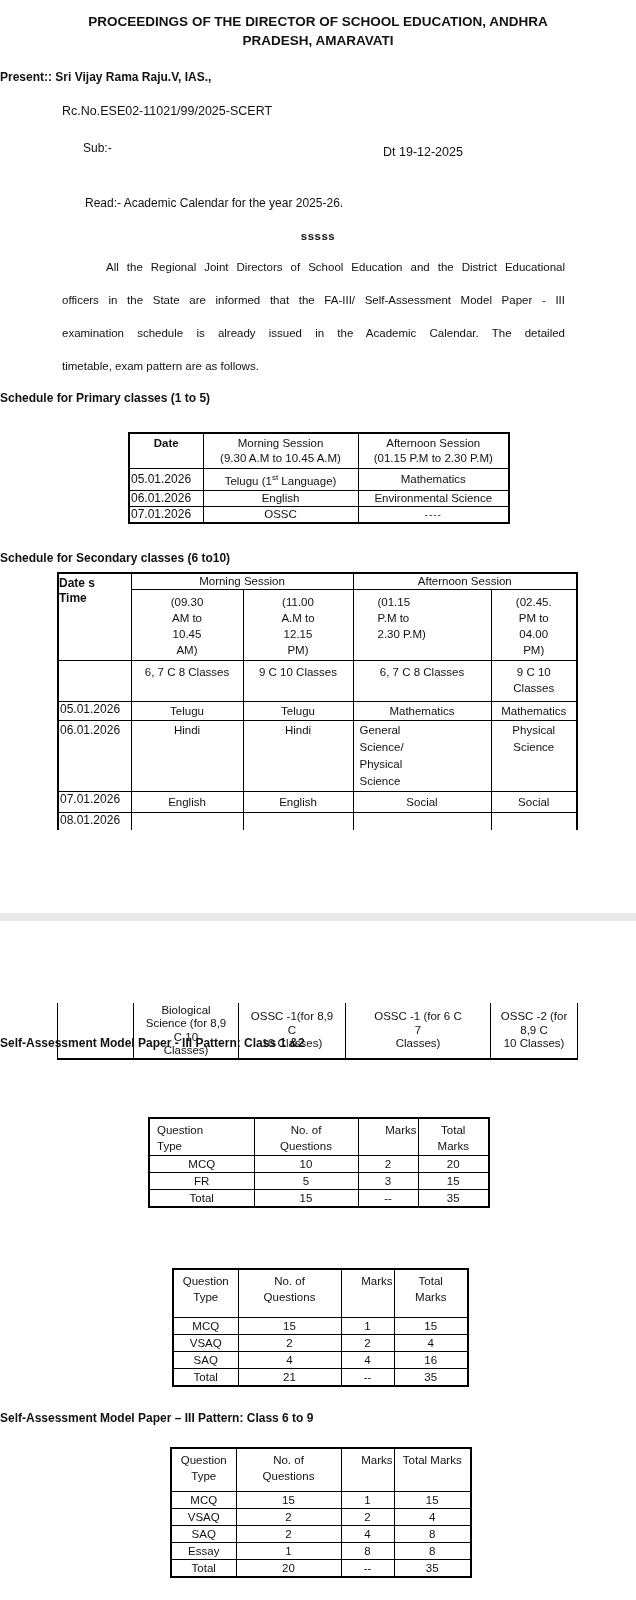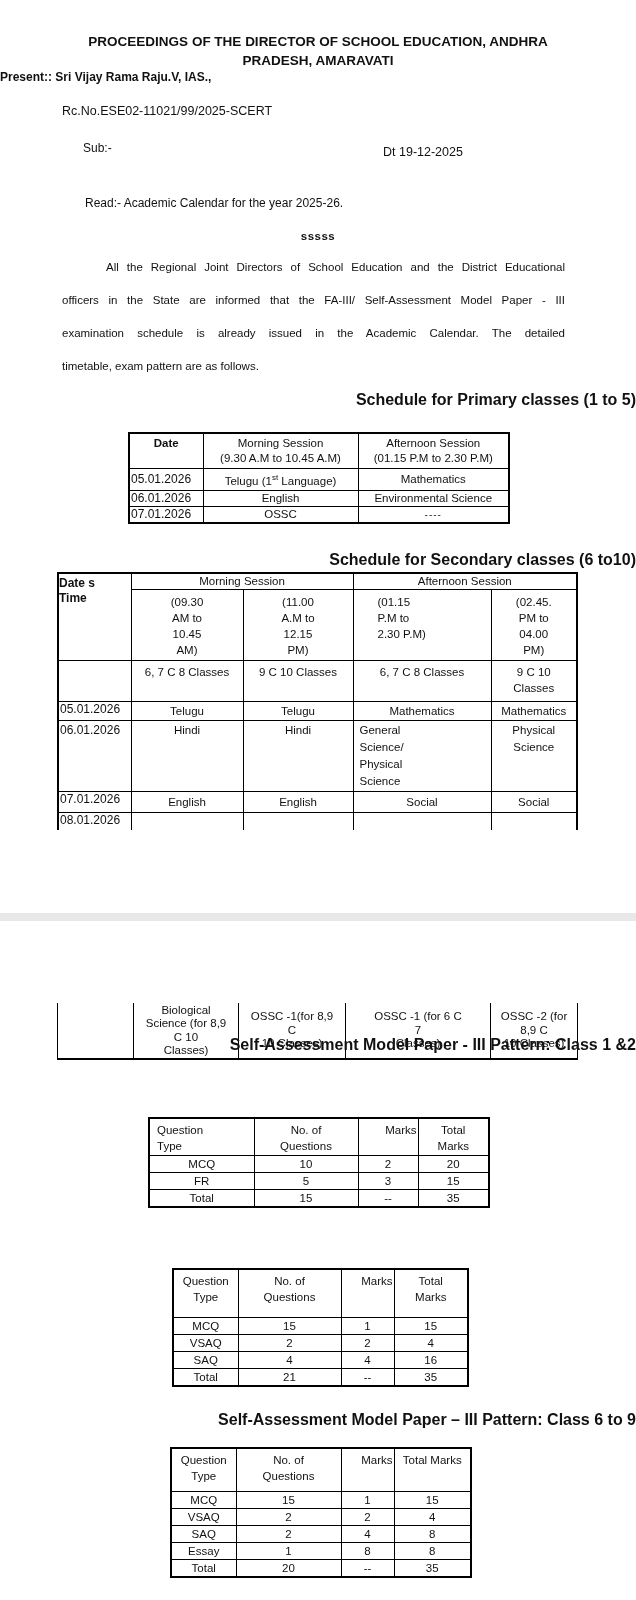--- a/index.html
+++ b/index.html
@@ -3,41 +3,41 @@
 <meta charset="utf-8">
 <style>
   html,body{margin:0;padding:0;background:#ffffff;}
   .page{position:relative;width:636px;height:1600px;background:#ffffff;
         font-family:"Liberation Sans",sans-serif;color:#111111;overflow:hidden;}
   .abs{position:absolute;}
   .bold{font-weight:bold;}
   .pre{white-space:pre-line;}
 
   
-  .doc-title{top:12px;left:38px;width:560px;font-size:13.5px;line-height:19px;font-weight:bold;text-align:center;margin-top:20px;}
+  .doc-title{top:12px;left:38px;width:560px;font-size:13.5px;line-height:19px;font-weight:bold;text-align:center;}
   .present-line{top:70px;left:0;width:636px;font-size:12px;font-weight:bold;text-align:left;}
   .rc-number{top:104px;left:62px;font-size:12.5px;}
   .doc-date{top:104px;left:383px;font-size:12.5px;margin-top:41px;}
   .sub-label{top:141px;left:83px;font-size:12px;}
   .sub-text{top:147px;left:128px;width:445px;font-size:12px;}
   .sub-text .l1{margin-bottom:13px;}
   .read-line{top:196px;left:85px;font-size:12px;}
   .separator{top:230px;left:0;width:636px;font-size:11.5px;font-weight:bold;text-align:center;letter-spacing:.5px;}
 
   
   .body-para{top:252px;left:62px;width:503px;font-size:11.5px;}
   .body-para .pl{height:33px;line-height:30px;text-align:justify;text-align-last:justify;overflow:hidden;}
   .body-para .pl.first{text-indent:44px;}
   .body-para .pl.last{text-align:left;text-align-last:left;}
 
   
   table{border-collapse:collapse;table-layout:fixed;}
   td{border:1.5px solid #000;font-size:11.5px;text-align:center;vertical-align:middle;
      padding:0;overflow:hidden;line-height:15px;}
-  .tbl-heading{font-size:16px;font-weight:bold;text-align:right;width:636px;left:0;}
+  .tbl-heading{font-size:12px;font-weight:bold;text-align:left;width:636px;left:0;}
 
   
   .h-prim{top:391px;}
   .prim{left:128px;top:432px;width:380px;border:2px solid #000;}
   .prim td.hd{vertical-align:top;padding-top:2px;margin-top:44px;}
   .prim .date{text-align:left;padding-left:1px;font-size:12px;}
   .prim tr.hrow td{height:32px;}
   .prim tr.r1 td{height:21px;}
   .prim tr.r2 td{height:13px;}
   .prim tr.r3 td{height:11px;}

